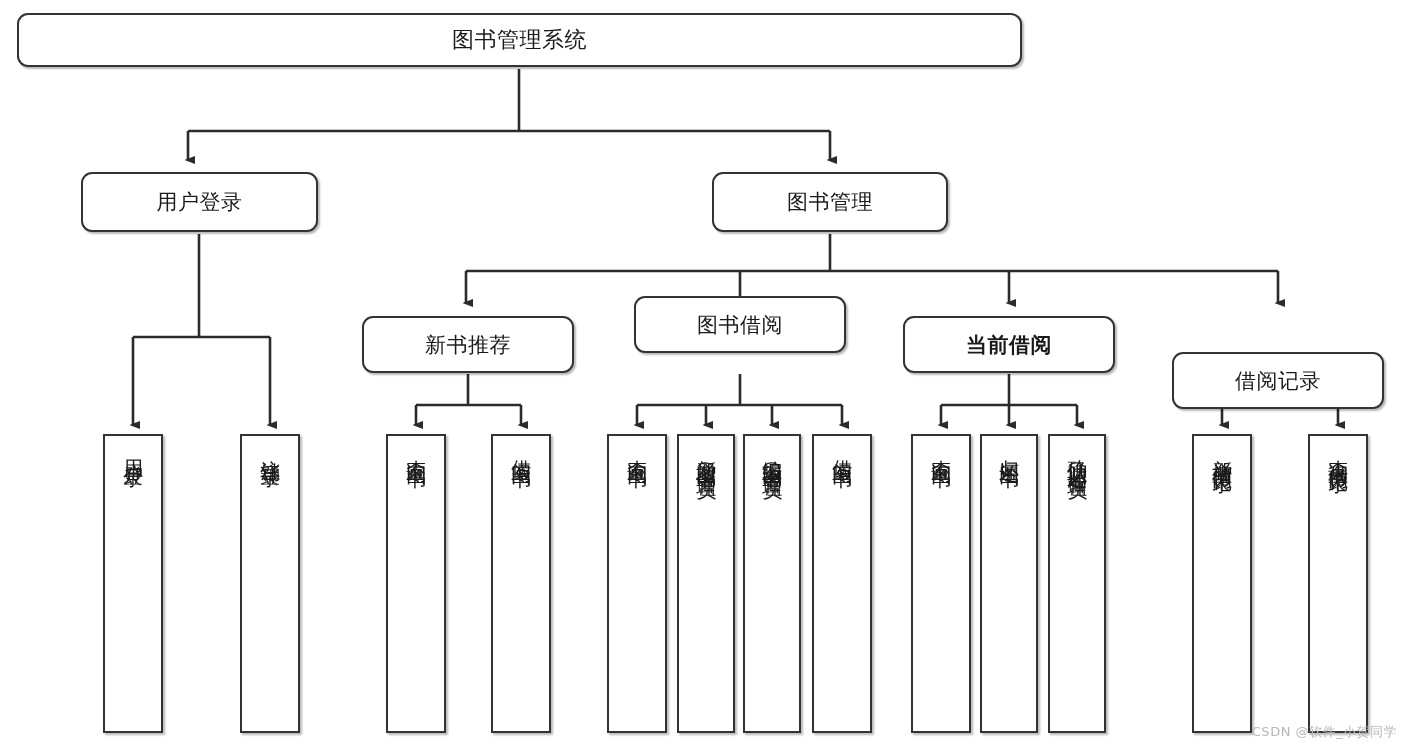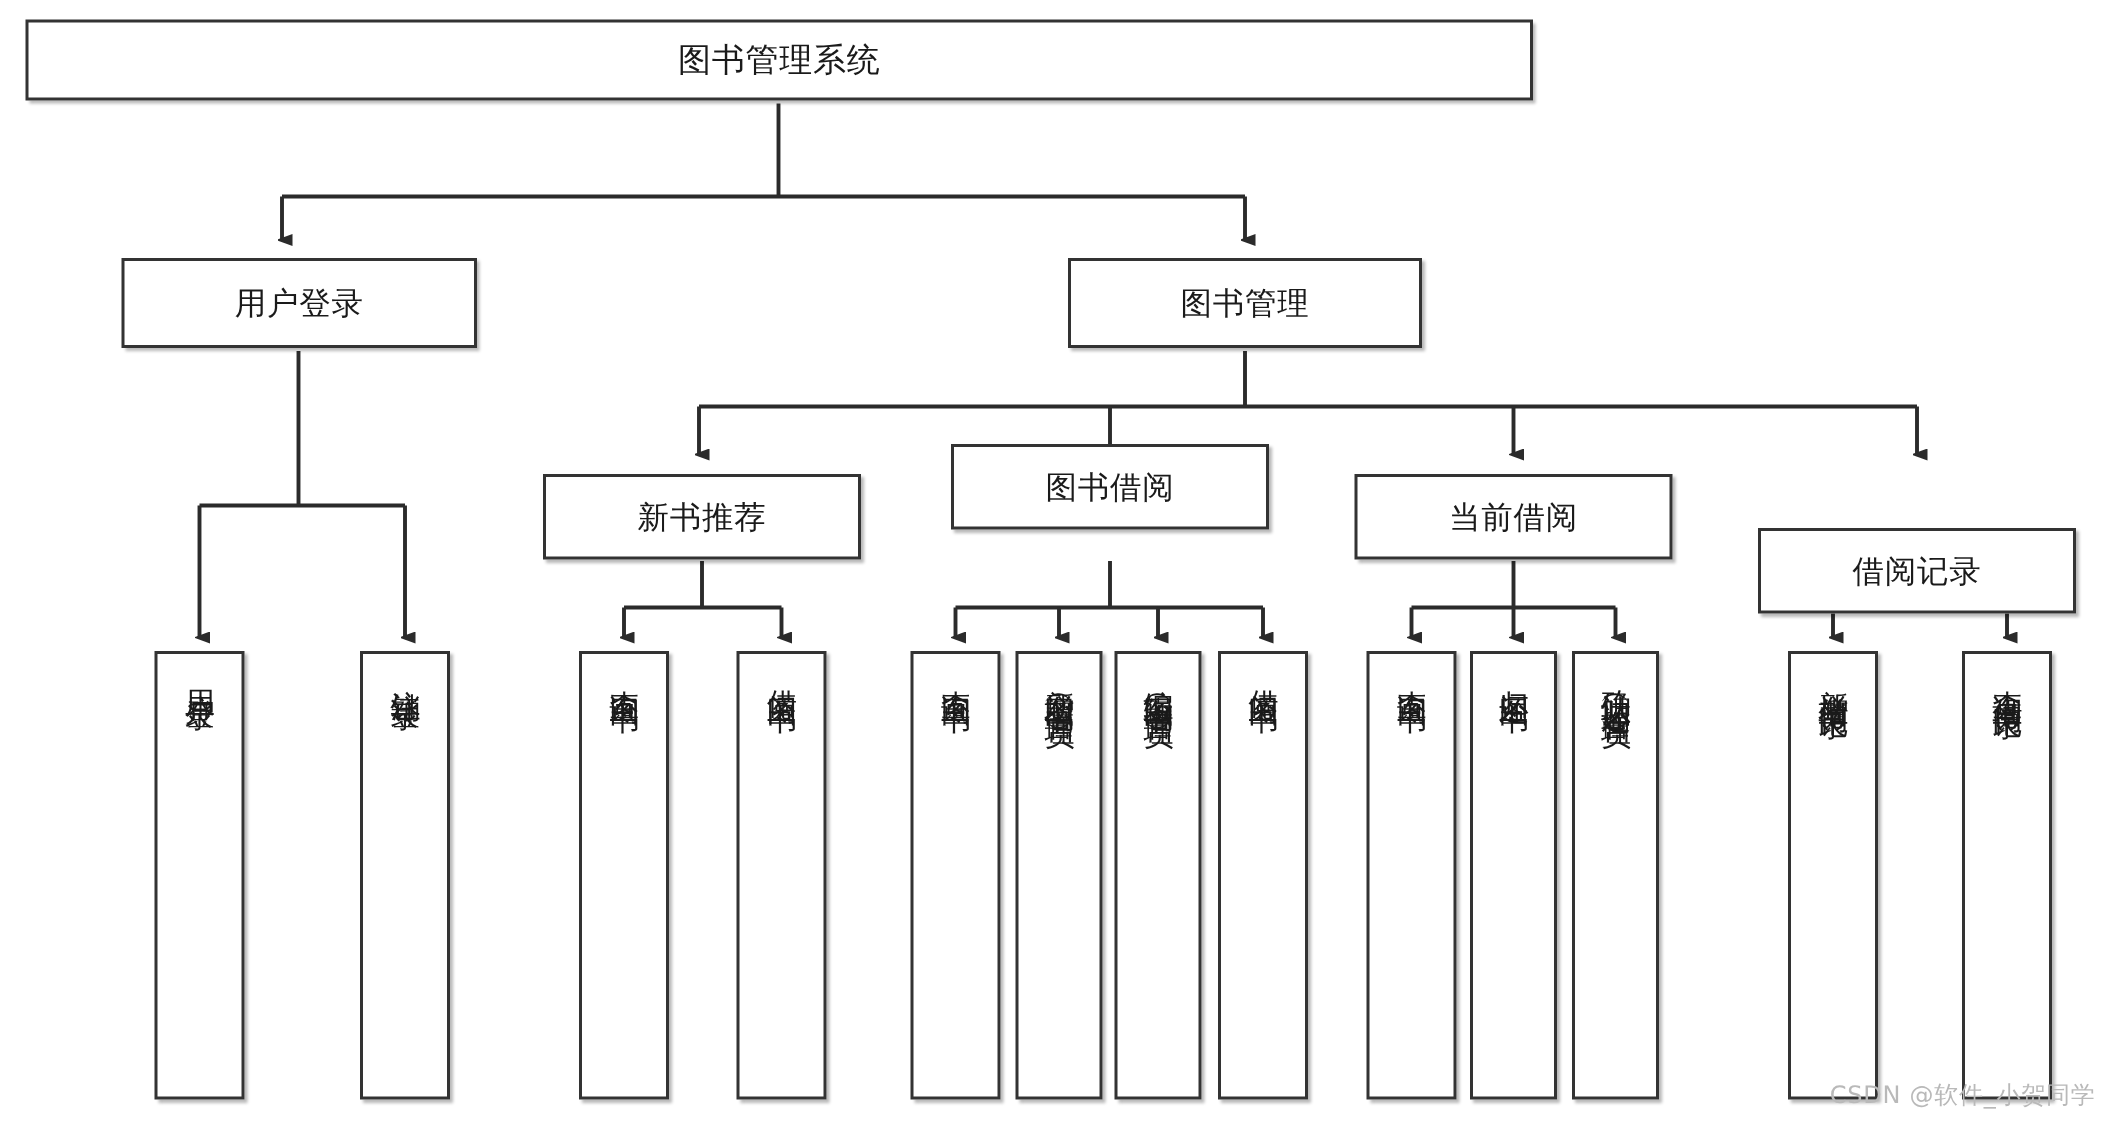--- a/index.html
+++ b/index.html
@@ -32,20 +32,21 @@
     border: 2px solid #333333;
     box-shadow: 2px 2px 2px rgba(0,0,0,0.28);
     display: flex;
     align-items: center;
     justify-content: center;
     color: #1a1a1a;
   }
   .node.horiz {
     font-size: 21px;
     letter-spacing: 0.5px;
+    border-radius: 11px;
   }
   .node.vert {
     align-items: flex-start;
     justify-content: center;
     padding-top: 8px;
   }
   .node.vert .vlabel {
     writing-mode: vertical-rl;
     text-orientation: upright;
     font-size: 20px;
@@ -53,21 +54,21 @@
     letter-spacing: 3px;
     white-space: nowrap;
   }
   .node.root {
     font-size: 22px;
   }
   .watermark {
     position: absolute;
     right: 8px;
     bottom: 6px;
-    font-size: 16px;
+    font-size: 13px;
     color: #b9b9b9;
     letter-spacing: 0.5px;
     white-space: nowrap;
   }
 </style>
 </head>
 <body>
 
 <div id="canvas">
 
@@ -131,21 +132,21 @@
   <div class="node horiz" style="left:362px; top:316px; width:212px; height:57px;">
     <span>新书推荐</span>
   </div>
 
   <div class="node horiz" style="left:712px; top:172px; width:236px; height:60px;">
     <span>图书管理</span>
   </div>
   <div class="node horiz" style="left:634px; top:296px; width:212px; height:57px;">
     <span>图书借阅</span>
   </div>
-  <div class="node horiz" style="left:903px; top:316px; width:212px; height:57px;">
+  <div class="node horiz" style="left:903px; top:316px; width:212px; height:57px;font-weight:bold;">
     <span>当前借阅</span>
   </div>
   <div class="node horiz" style="left:1172px; top:316px; width:212px; height:57px;margin-top:36px;">
     <span>借阅记录</span>
   </div>
 
   <div class="node vert" style="left:103px; top:434px; width:60px; height:299px;">
     <span class="vlabel">用户登录</span>
   </div>
   <div class="node vert" style="left:240px; top:434px; width:60px; height:299px;">

